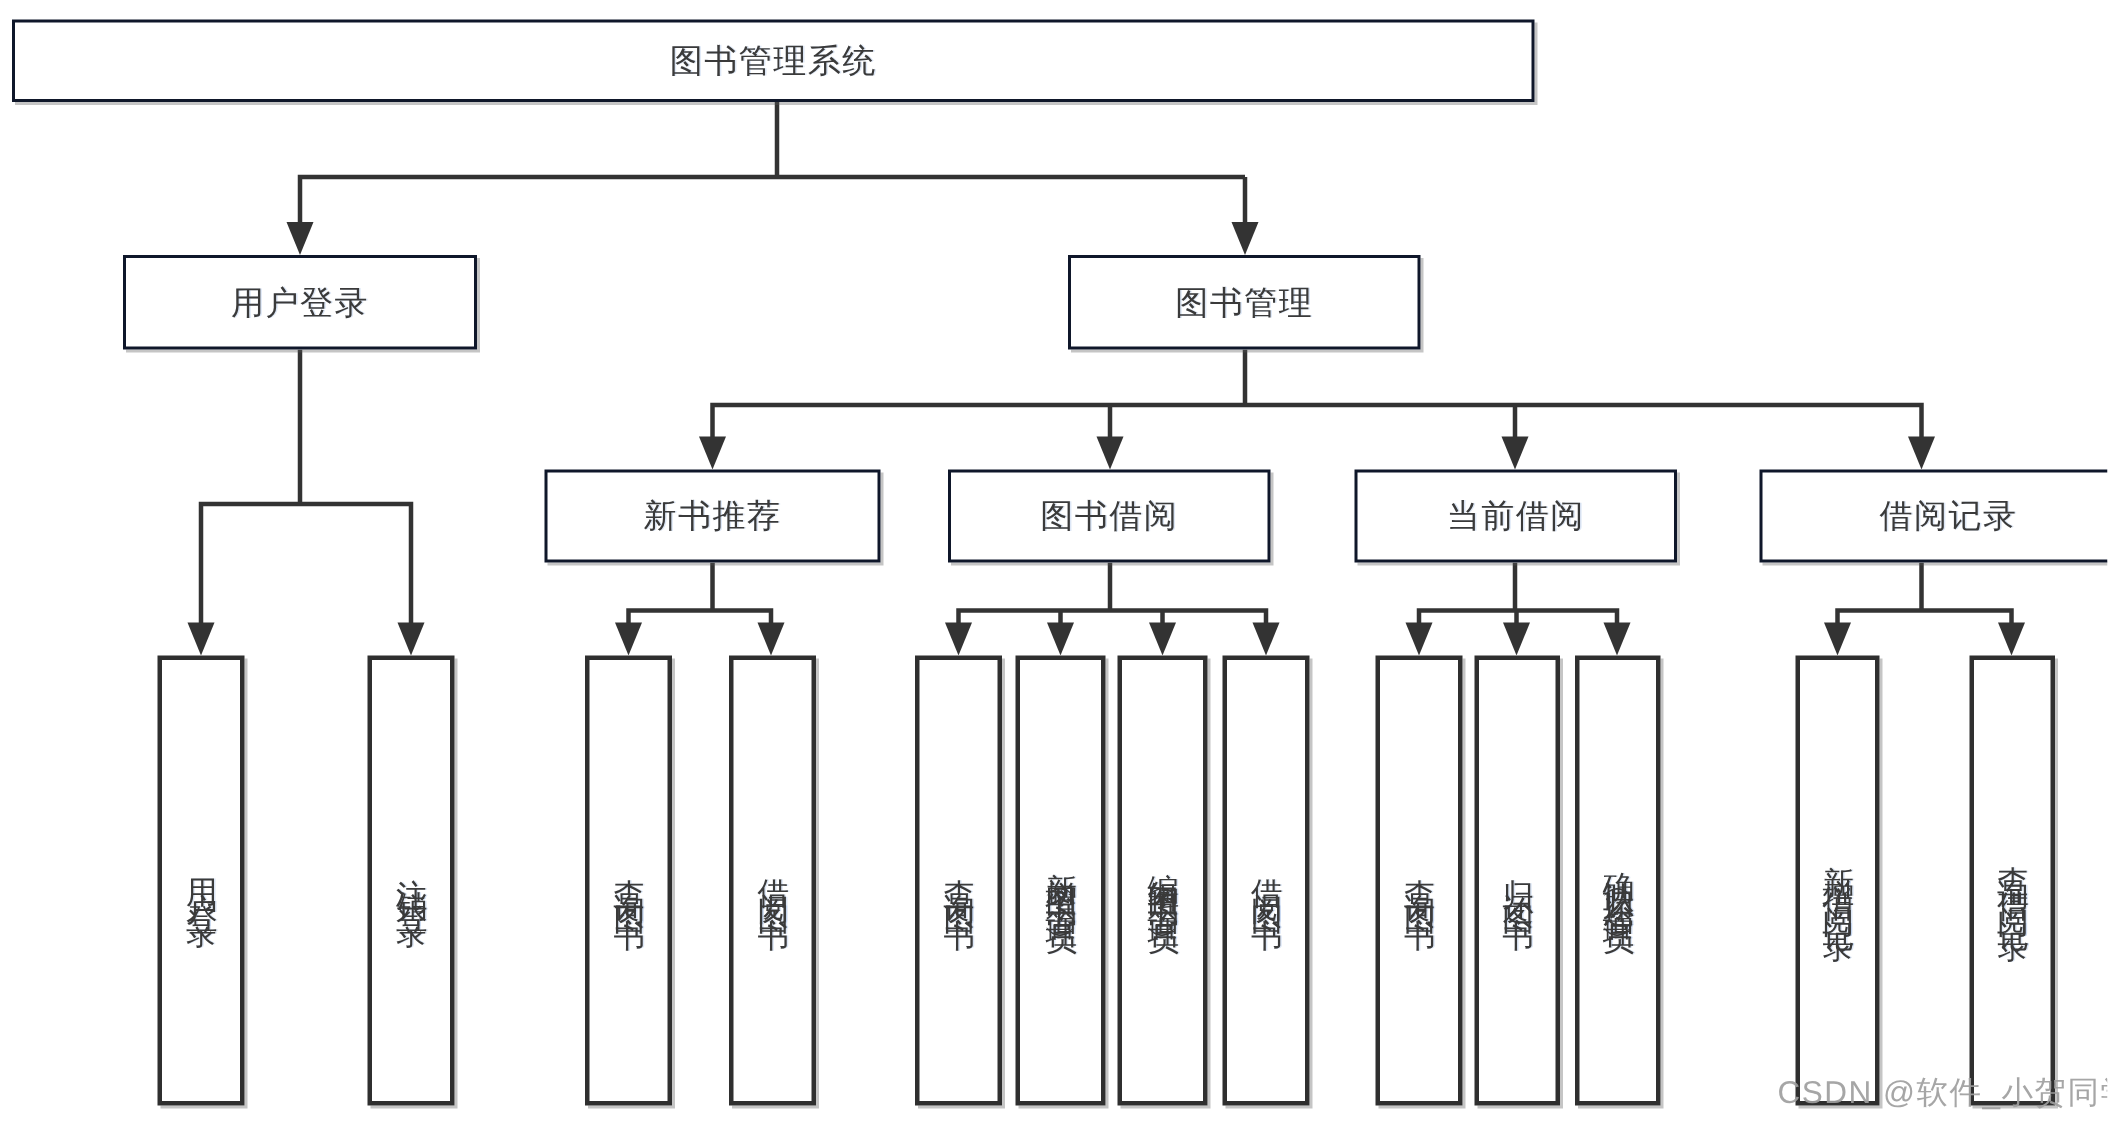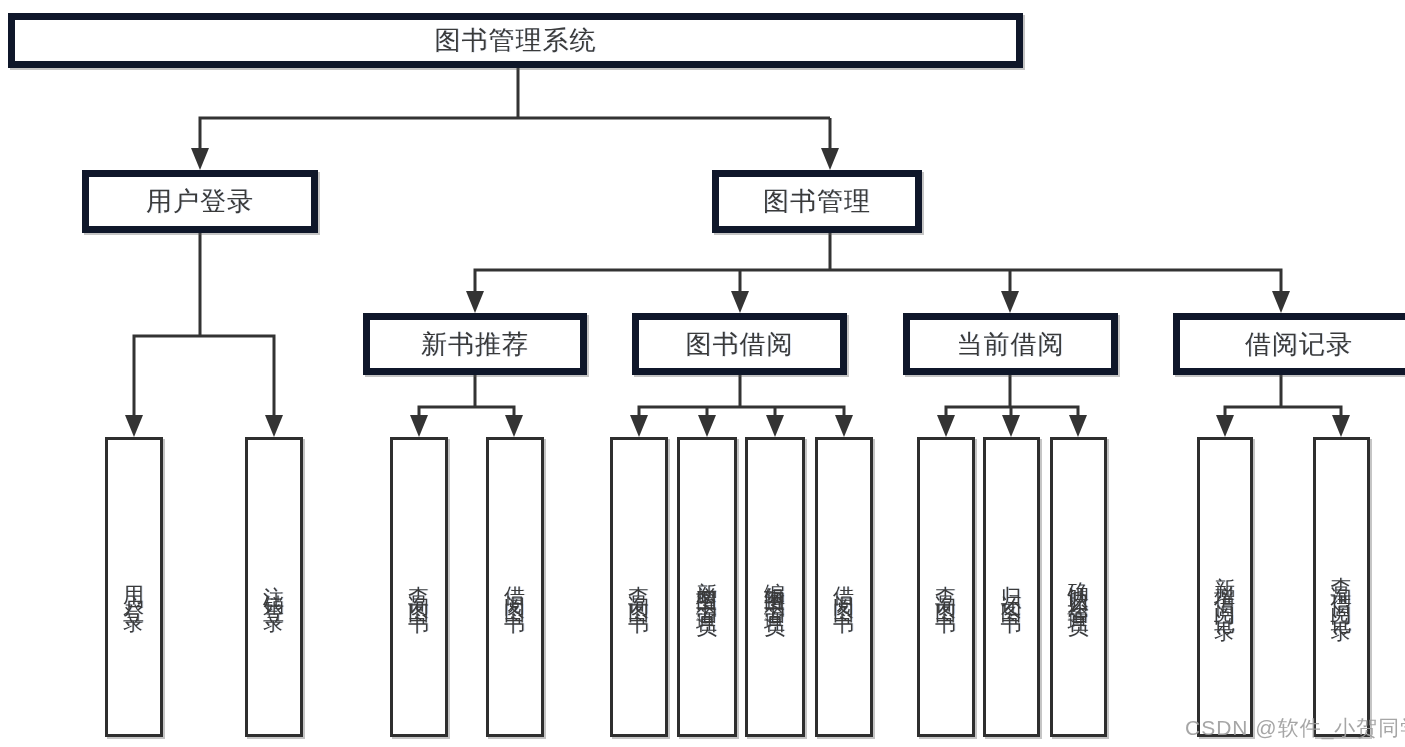--- a/index.html
+++ b/index.html
@@ -20,26 +20,26 @@
   #connectors {
     position: absolute;
     left: 0; top: 0;
     width: 1405px;
     height: 747px;
     z-index: 1;
   }
   .node {
     position: absolute;
     background: #ffffff;
-    border: 7px solid #0f172a;
+    border: 2px solid #0f172a;
     box-shadow: 2px 2px 0 rgba(90,90,90,0.35);
     display: flex;
     align-items: center;
     justify-content: center;
-    font-size: 26px;
+    font-size: 22px;
     letter-spacing: 1px;
     z-index: 2;
     text-shadow: 1px 0 0 rgba(120,160,220,0.25);
   }
   .vnode {
     position: absolute;
     top: 437px;
     height: 300px;
     background: #ffffff;
     border: 3px solid #2f2f2f;
@@ -109,21 +109,21 @@
       <polygon points="1002,415 1020,415 1011,437"></polygon>
       <polygon points="1069,415 1087,415 1078,437"></polygon>
       <polygon points="1216,415 1234,415 1225,437"></polygon>
       <polygon points="1332,415 1350,415 1341,437"></polygon>
     </g>
   </svg>
 
   <div class="node" style="left:8px; top:13px; width:1015px; height:55px;">图书管理系统</div>
 
   <div class="node" style="left:82px; top:170px; width:236px; height:63px;">用户登录</div>
-  <div class="node" style="left:712px; top:170px; width:210px; height:63px;">图书管理</div>
+  <div class="node" style="left:712px; top:170px; width:235px; height:63px;">图书管理</div>
 
   <div class="node" style="left:363px; top:313px; width:224px; height:62px;text-align:right;">新书推荐</div>
   <div class="node" style="left:632px; top:313px; width:215px; height:62px;">图书借阅</div>
   <div class="node" style="left:903px; top:313px; width:215px; height:62px;">当前借阅</div>
   <div class="node" style="left:1173px; top:313px; width:252px; height:62px;">借阅记录</div>
 
   <div class="vnode" style="left:105px; width:58px;">用户登录</div>
   <div class="vnode" style="left:245px; width:58px;">注销登录</div>
 
   <div class="vnode" style="left:390px; width:58px;">查询图书</div>

